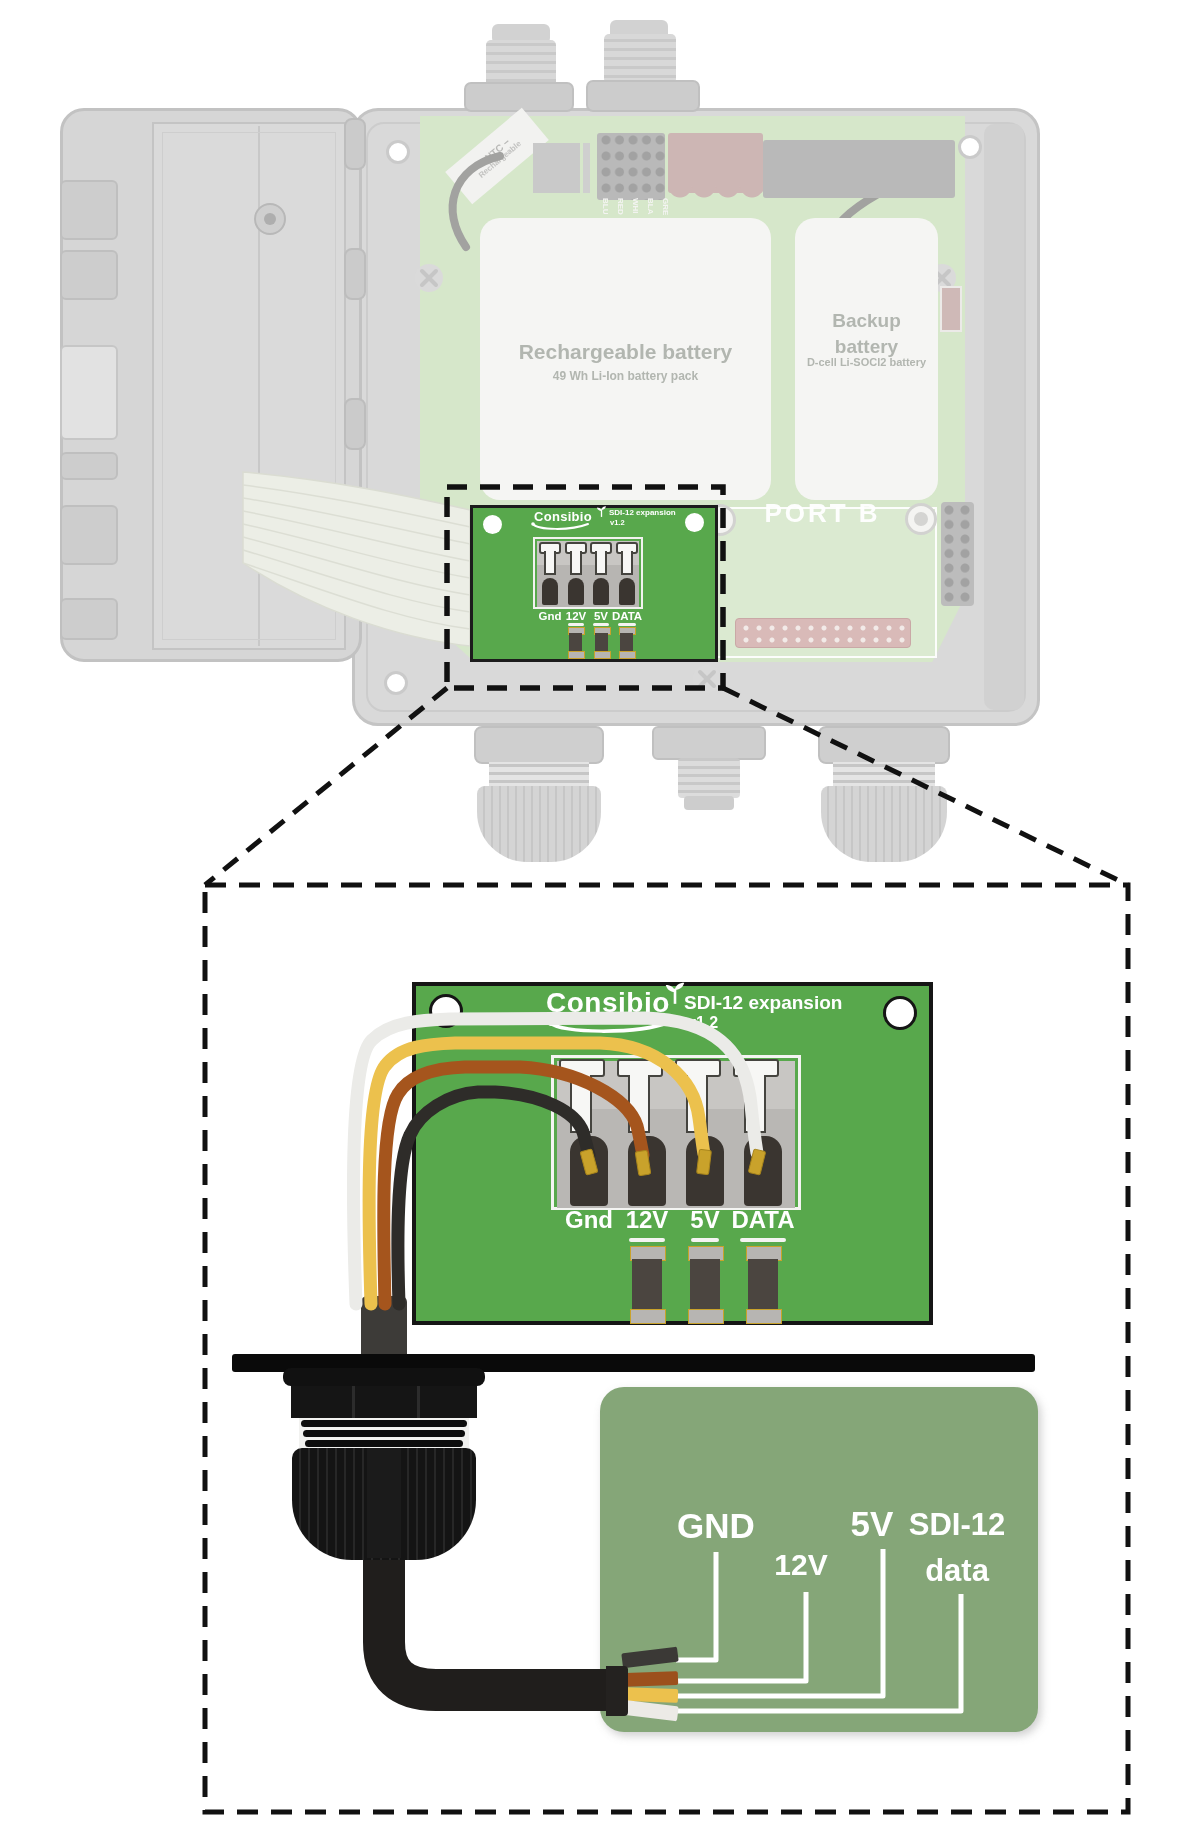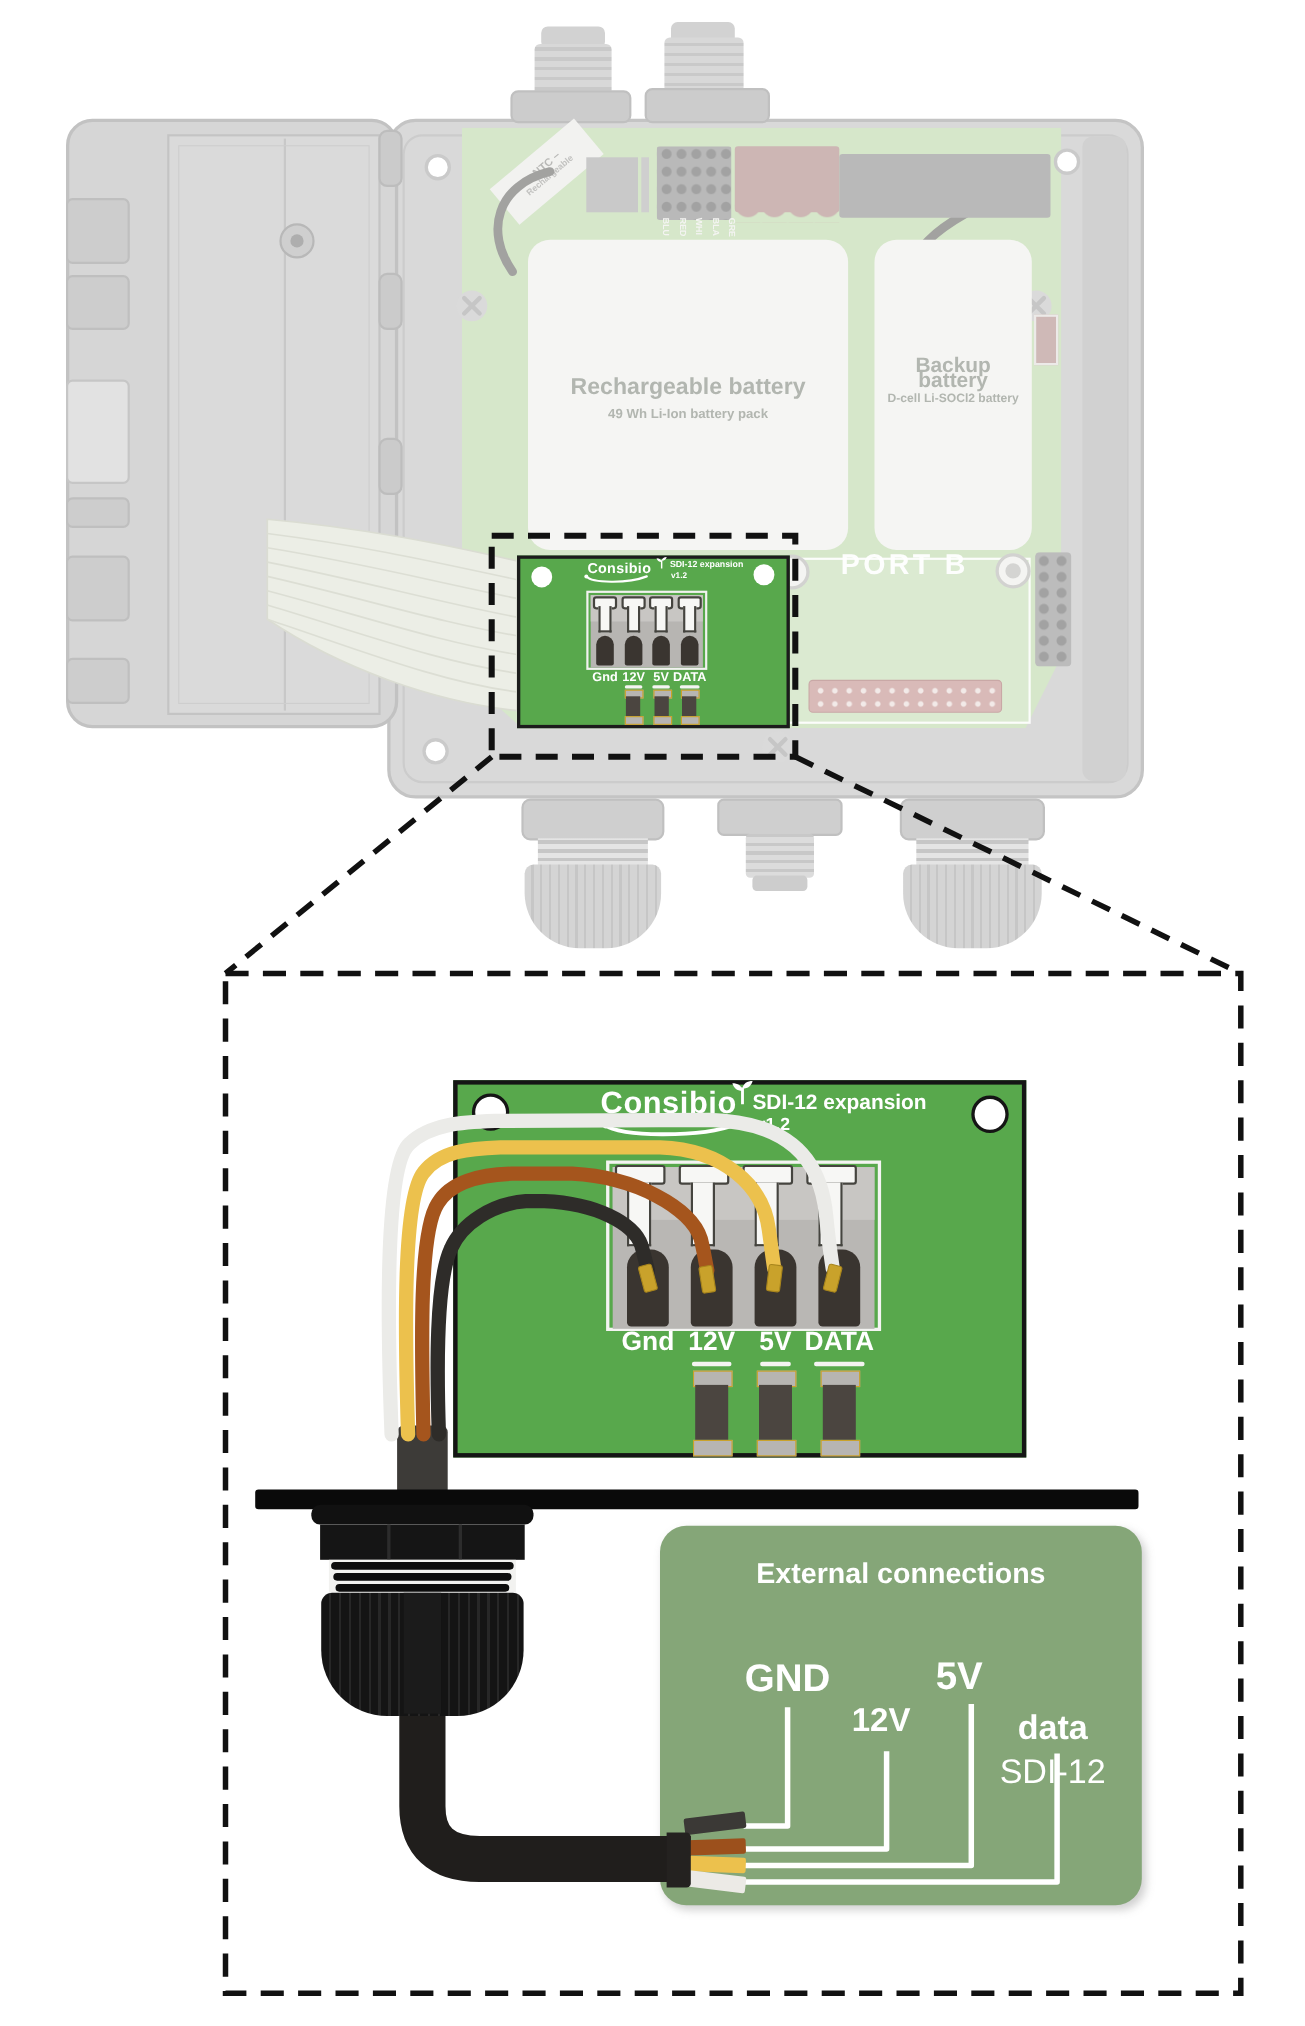--- a/index.html
+++ b/index.html
@@ -85,21 +85,21 @@
     </svg>
   <svg class="abs" style="left:692px;top:664px;" width="30" height="30">
       <circle cx="15" cy="15" r="14" fill="#dadada"></circle>
       <path d="M8 8 L22 22 M22 8 L8 22" stroke="#c6c6c6" stroke-width="4" stroke-linecap="round"></path>
     </svg>
 
   <div class="abs" style="left: 480px; top: 218px; width: 291px; height: 282px; background: rgb(245, 245, 243); border-radius: 20px; color: rgb(178, 182, 176); font-weight: bold;"></div>
   <div class="abs ctr" style="left: 480px; top: 340px; width: 291px; height: 24px; font-size: 21px; color: rgb(178, 182, 176); font-weight: bold;" class2="ghosttxt">Rechargeable battery</div>
   <div class="abs ctr" style="left: 480px; top: 368px; width: 291px; height: 16px; font-size: 12px; color: rgb(178, 182, 176); font-weight: bold;">49 Wh Li-Ion battery pack</div>
   <div class="abs" style="left: 795px; top: 218px; width: 143px; height: 282px; background: rgb(245, 245, 243); border-radius: 20px; color: rgb(178, 182, 176); font-weight: bold;"></div>
-  <div class="abs ctr" style="left: 795px; top: 310px; width: 143px; height: 22px; font-size: 19px; color: rgb(178, 182, 176); font-weight: bold; margin-top: 12px;">Backup</div>
+  <div class="abs ctr" style="left: 795px; top: 310px; width: 143px; height: 22px; font-size: 19px; color: rgb(178, 182, 176); font-weight: bold;">Backup</div>
   <div class="abs ctr" style="left: 795px; top: 336px; width: 143px; height: 22px; font-size: 19px; color: rgb(178, 182, 176); font-weight: bold;">battery</div>
   <div class="abs ctr" style="left: 789px; top: 354px; width: 155px; height: 16px; font-size: 11px; color: rgb(178, 182, 176); font-weight: bold;">D-cell Li-SOCl2 battery</div>
 
   <div class="abs" style="left:708px;top:507px;width:229px;height:151px;border:2px solid rgba(255,255,255,0.9);background:rgba(255,255,255,0.14);box-sizing:border-box;"></div>
   <div class="abs ctr" style="left:708px;top:497px;width:229px;height:32px;font-size:26px;font-weight:bold;color:rgba(255,255,255,0.95);letter-spacing:3px;">PORT B</div>
   <div class="abs" style="left:704px;top:504px;width:32px;height:32px;background:#f4f4f2;border:3px solid #d2d2d0;border-radius:50%;box-sizing:border-box;"></div>
   <div class="abs" style="left:905px;top:503px;width:32px;height:32px;background:#f4f4f2;border:3px solid #d2d2d0;border-radius:50%;box-sizing:border-box;"></div>
   <div class="abs" style="left:914px;top:512px;width:14px;height:14px;background:#d4d4d2;border-radius:50%;"></div>
 
   <div class="abs" style="left:735px;top:618px;width:176px;height:30px;background:#d9bab8;border:1px solid #c9a8a6;border-radius:4px;box-sizing:border-box;background-image:radial-gradient(circle at 4px 4px,#f2eae8 2px,transparent 3px);background-size:13px 12px;background-position:6px 5px;"></div>
@@ -175,25 +175,24 @@
   <div class="rbody" style="left:569px;top:633px;width:13px;height:18px;"></div>
   <div class="cap" style="left:568px;top:651px;width:15px;height:6px;"></div>
   <div class="cap" style="left:594px;top:627px;width:15px;height:6px;"></div>
   <div class="rbody" style="left:595px;top:633px;width:13px;height:18px;"></div>
   <div class="cap" style="left:594px;top:651px;width:15px;height:6px;"></div>
   <div class="cap" style="left:619px;top:627px;width:15px;height:6px;"></div>
   <div class="rbody" style="left:620px;top:633px;width:13px;height:18px;"></div>
   <div class="cap" style="left:619px;top:651px;width:15px;height:6px;"></div>
 
   <div class="abs" style="left:600px;top:1387px;width:438px;height:345px;background:#85a678;border-radius:24px;box-shadow:3px 4px 8px rgba(120,120,120,0.35);"></div>
-  <div class="abs ctr" style="left:619px;top:1414px;width:400px;height:32px;font-size:26px;font-weight:bold;color:#fff;">External connections</div>
   <div class="abs ctr" style="left:666px;top:1506px;width:100px;height:40px;font-size:35px;font-weight:bold;color:#fff;">GND</div>
   <div class="abs ctr" style="left:751px;top:1548px;width:100px;height:34px;font-size:30px;font-weight:bold;color:#fff;">12V</div>
   <div class="abs ctr" style="left:822px;top:1504px;width:100px;height:40px;font-size:35px;font-weight:bold;color:#fff;">5V</div>
-  <div class="abs ctr" style="left:902px;top:1593px;width:110px;height:36px;font-size:31px;font-weight:normal;color:#fff;">SDI-12</div>
+  <div class="abs ctr" style="left:902px;top:1507px;width:110px;height:36px;font-size:31px;font-weight:bold;color:#fff;">SDI-12</div>
   <div class="abs ctr" style="left:902px;top:1553px;width:110px;height:36px;font-size:31px;font-weight:bold;color:#fff;">data</div>
 
   <svg class="abs" width="1186" height="1842" style="left:0;top:0;" viewBox="0 0 1186 1842">
     <path d="M 384 1540 L 384 1642 Q 384 1690 436 1690 L 628 1690" stroke="#201e1c" stroke-width="42" fill="none"></path>
   </svg>
 
   <div class="abs" style="left:361px;top:1296px;width:46px;height:62px;background:#3d3b38;border-radius:6px 6px 0 0;"></div>
   <div class="abs" style="left:232px;top:1354px;width:803px;height:18px;background:#0a0a0a;border-radius:3px;"></div>
   <div class="abs" style="left:283px;top:1368px;width:202px;height:18px;background:#111;border-radius:8px;"></div>
   <div class="abs" style="left:291px;top:1386px;width:186px;height:32px;background:#151515;"></div>

